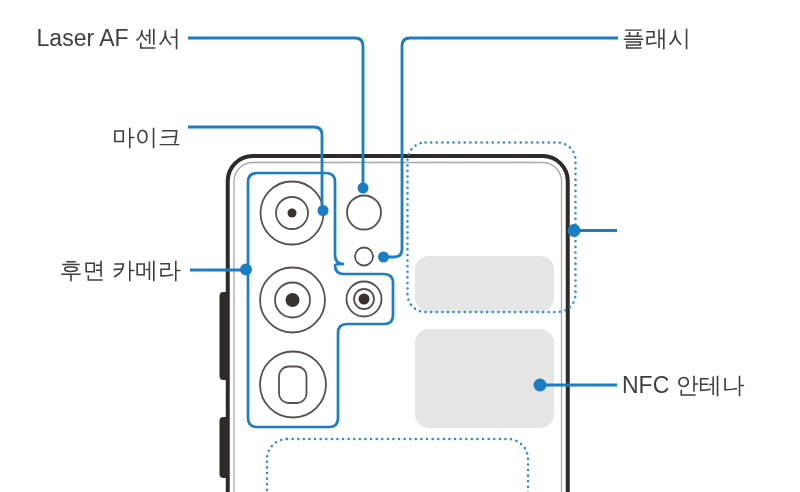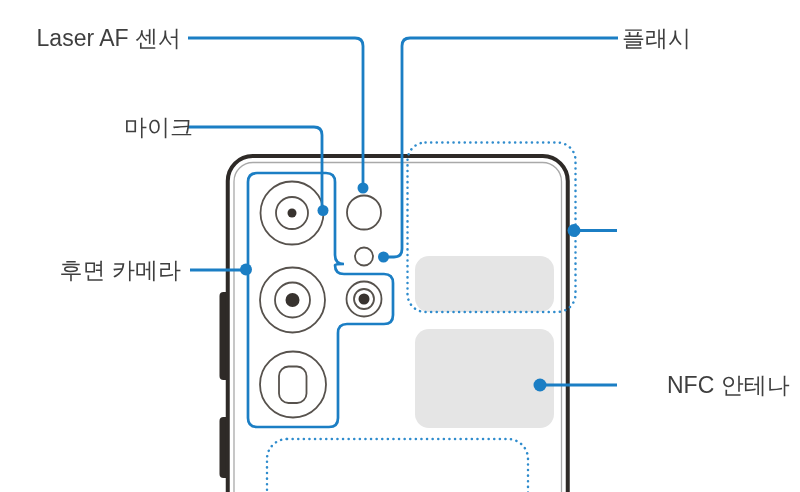--- a/index.html
+++ b/index.html
@@ -117,21 +117,21 @@
       <path class="leader" d="M 578,230.5 H 617"></path>
       <circle class="dot" cx="574" cy="230.5" r="6.5"></circle>
 
       <path class="leader" d="M 544,385 H 617"></path>
       <circle class="dot" cx="540" cy="385" r="6.5"></circle>
     </g>
   </svg>
 
   <div class="label right-align" style="top:24px;">Laser AF 센서</div>
 
-  <div class="label right-align" style="top:113px;margin-left:12px;">마이크</div>
+  <div class="label right-align" style="top:123px;">마이크</div>
 
   <div class="label right-align" style="top:256px;">후면 카메라</div>
 
   <div class="label" style="left:622px; top:24px;">플래시</div>
 
 
-  <div class="label" style="left:622px; top:371px;margin-left:45px;">NFC 안테나</div>
+  <div class="label" style="left:622px; top:371px;">NFC 안테나</div>
 </div>
 
 </body></html>

